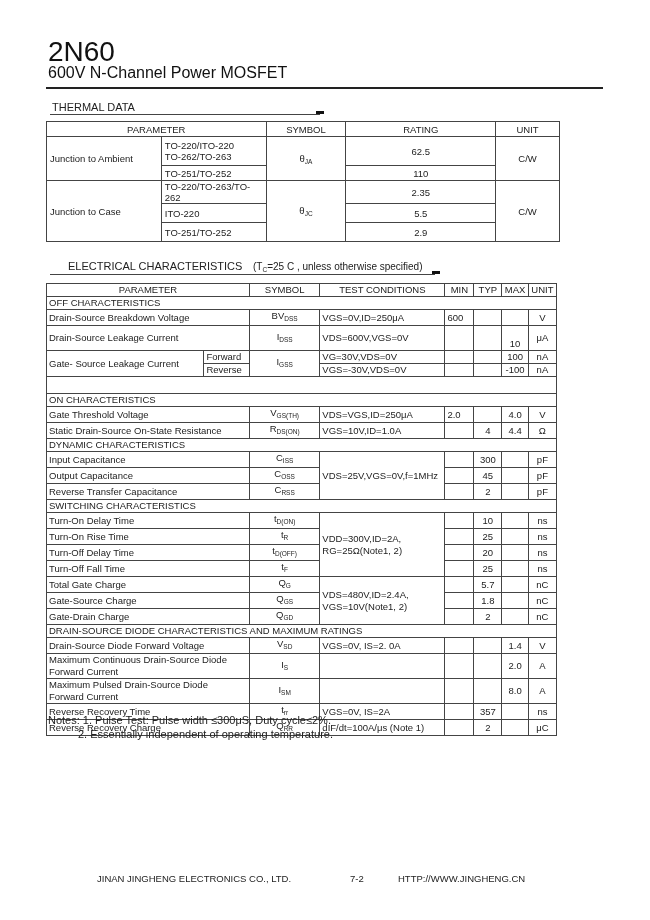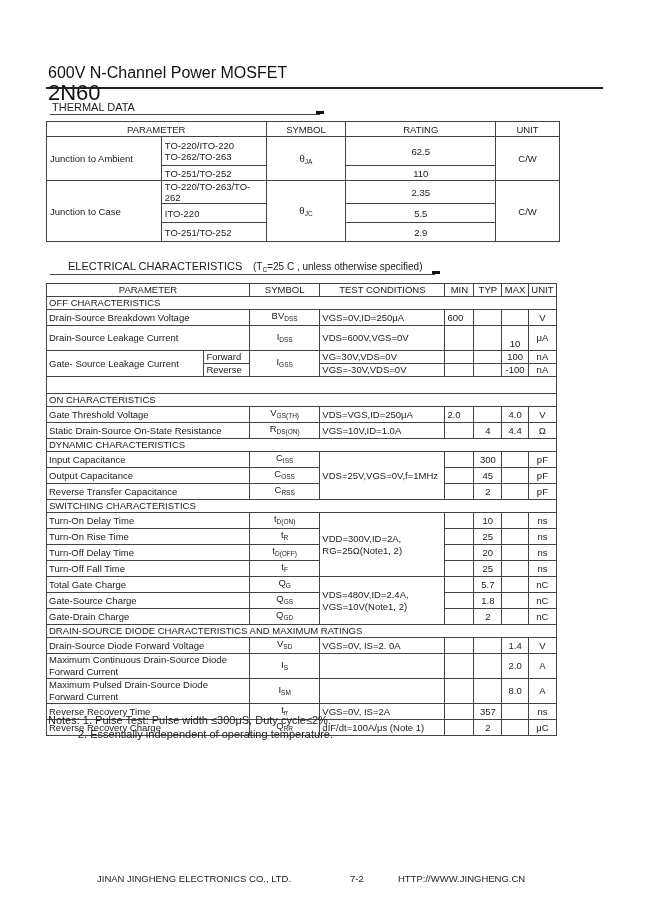--- a/index.html
+++ b/index.html
@@ -1,18 +1,18 @@
 <!DOCTYPE html>
 <html><head>
 <meta charset="utf-8">
 <style>
   html, body { margin: 0; padding: 0; background: #fff; }
   body { width: 650px; height: 920px; position: relative; overflow: hidden;
          font-family: "Liberation Sans", sans-serif; color: #222; }
-  .title { position: absolute; left: 48px; top: 36px; font-size: 22px; color: #111; margin-top: 44px; }
+  .title { position: absolute; left: 48px; top: 36px; font-size: 28px; color: #111; }
   .subtitle { position: absolute; left: 48px; top: 64px; font-size: 16px; color: #111; text-align: right; }
   .title-rule { position: absolute; left: 46px; top: 87px; width: 557px; height: 2px; background: #222; }
 
   .sec-head { position: absolute; font-size: 11px; color: #222; text-align: right; }
   .sec-rule { position: absolute; height: 1px; background: #444; }
   .sec-mark { position: absolute; width: 8px; height: 3px; background: #111; }
 
   table { position: absolute; border-collapse: collapse; font-size: 9.5px; color: #222; }
   td, th { border: 1px solid #444; padding: 0 3px; font-weight: normal; }
   th { }

